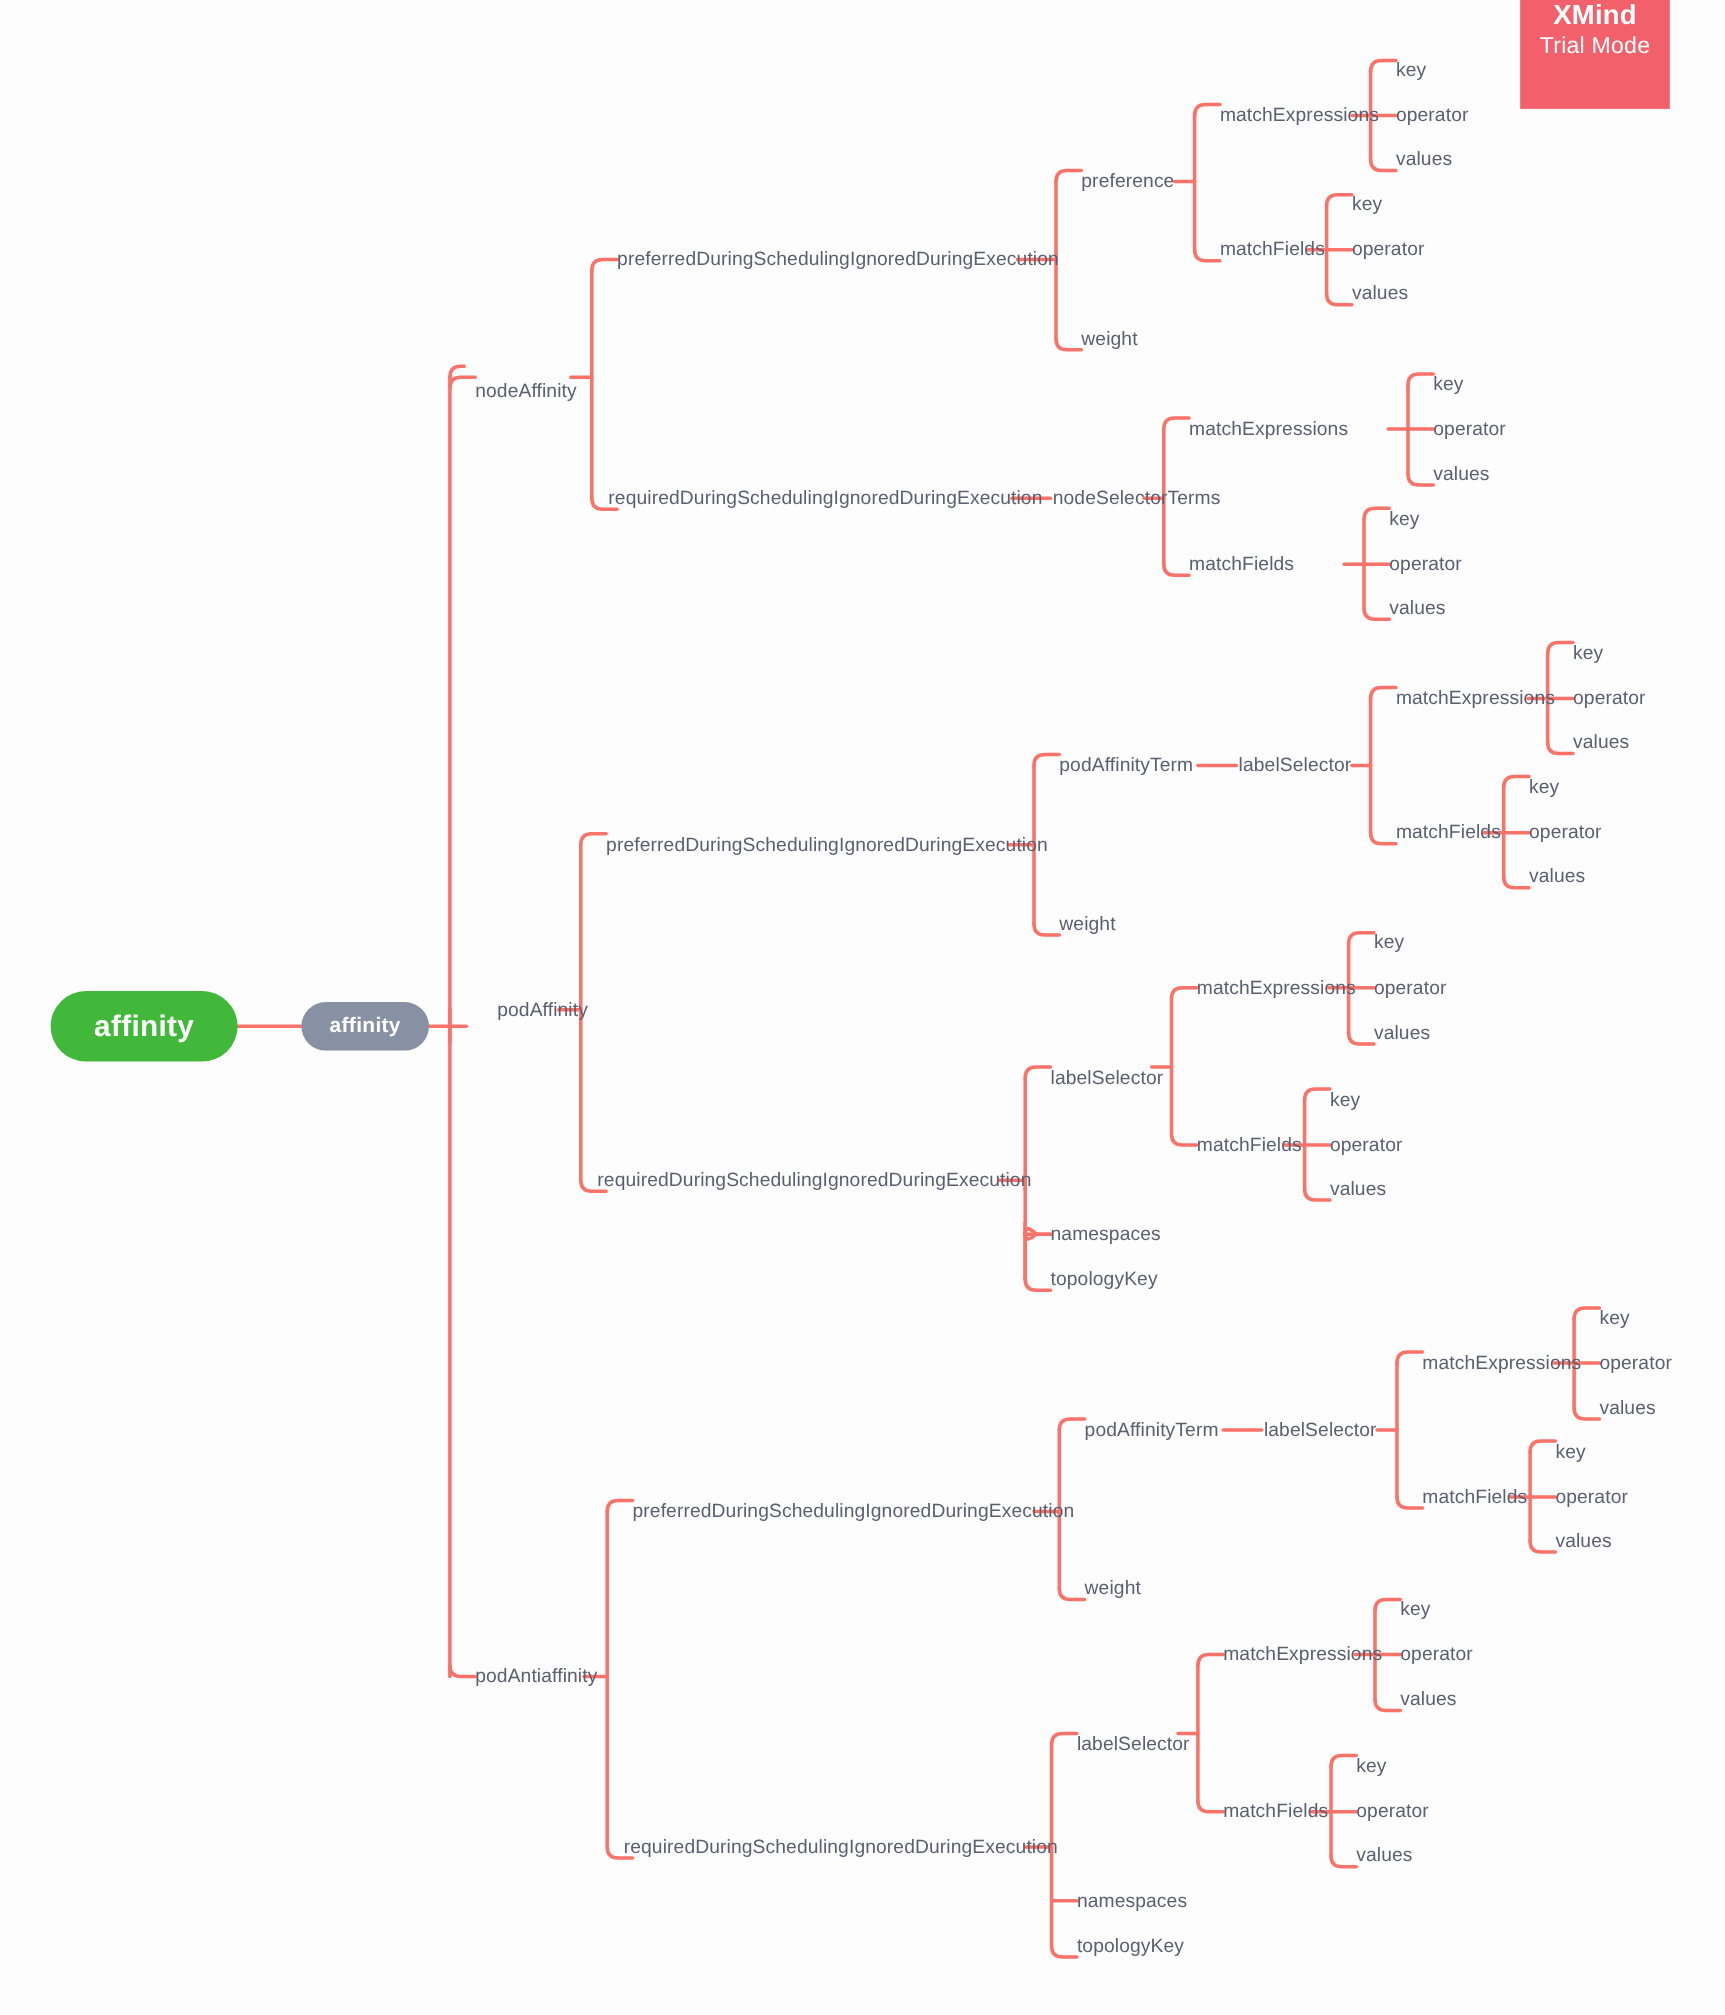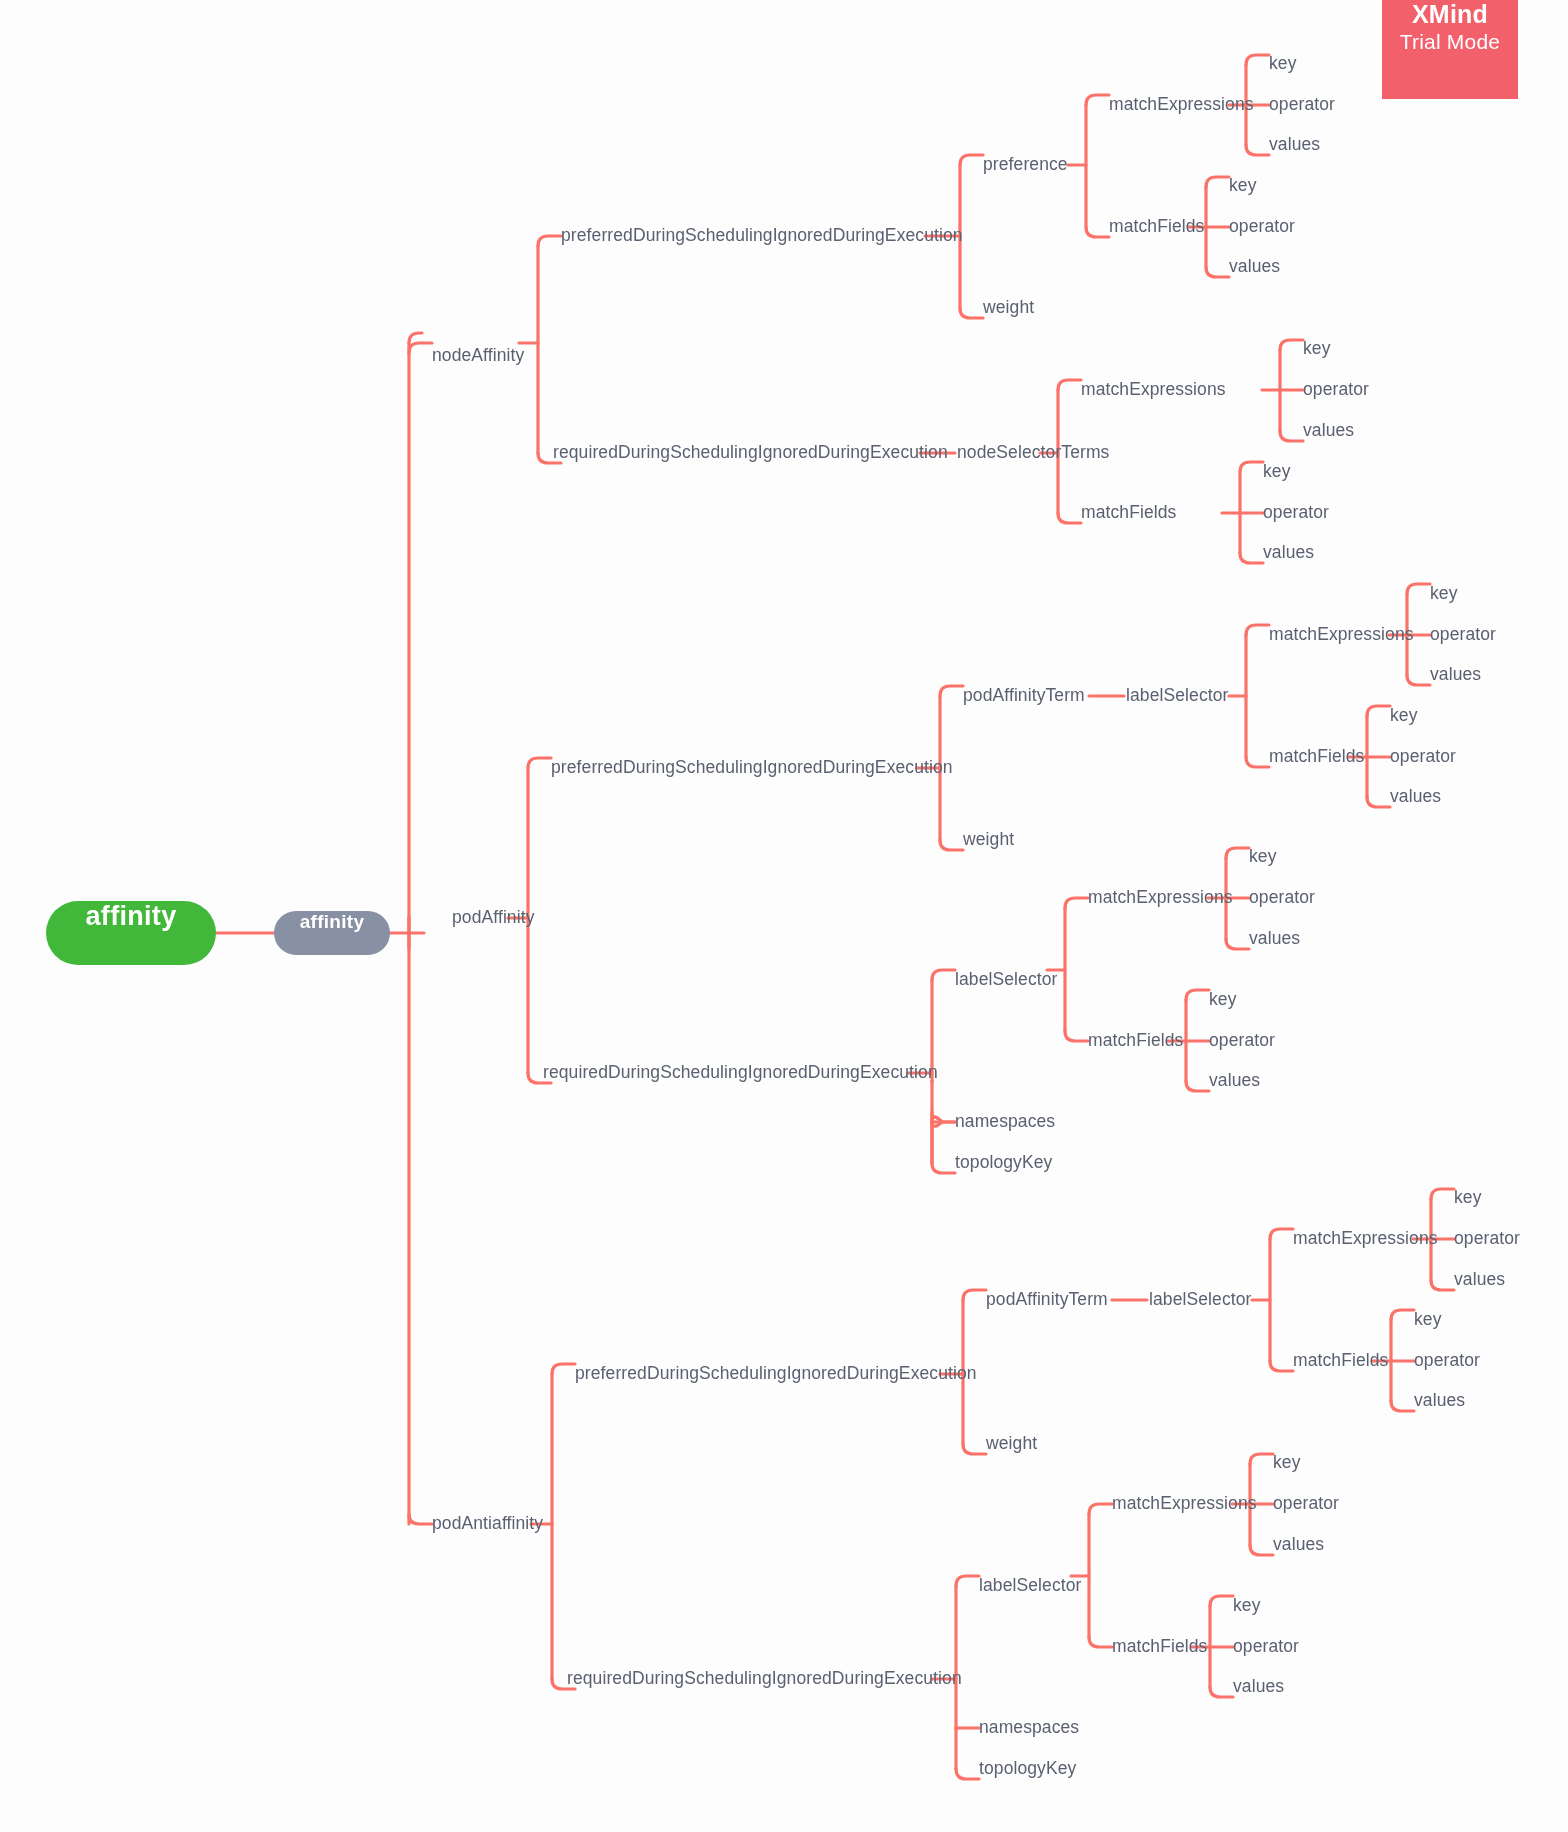--- a/index.html
+++ b/index.html
@@ -28,21 +28,21 @@
     color: #5b6070;
     font-size: 17.5px;
     line-height: 1;
     letter-spacing: 0.1px;
     transform: translateY(-50%);
   }
   .root-node {
     position: absolute;
     transform: translate(0, -50%);
     display: flex;
-    align-items: flex-start;
+    align-items: center;
     justify-content: center;
     color: #ffffff;
     font-weight: bold;
     white-space: nowrap;
     box-sizing: border-box;
   }
   #root-primary {
     left: 46px;
     top: 933px;
     width: 170px;

